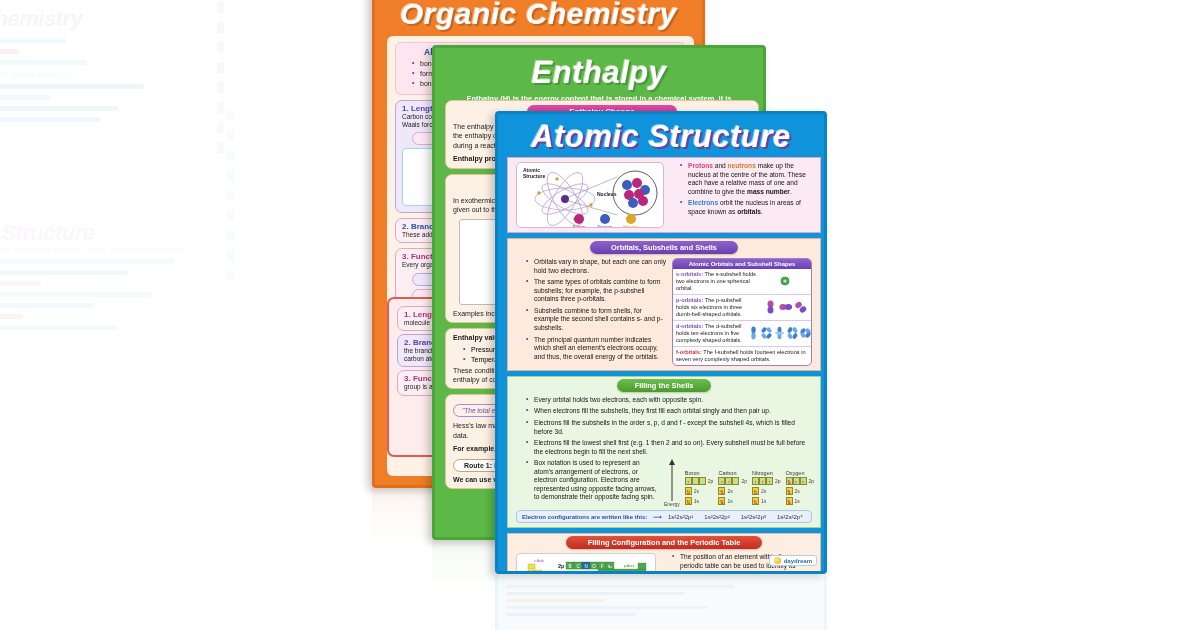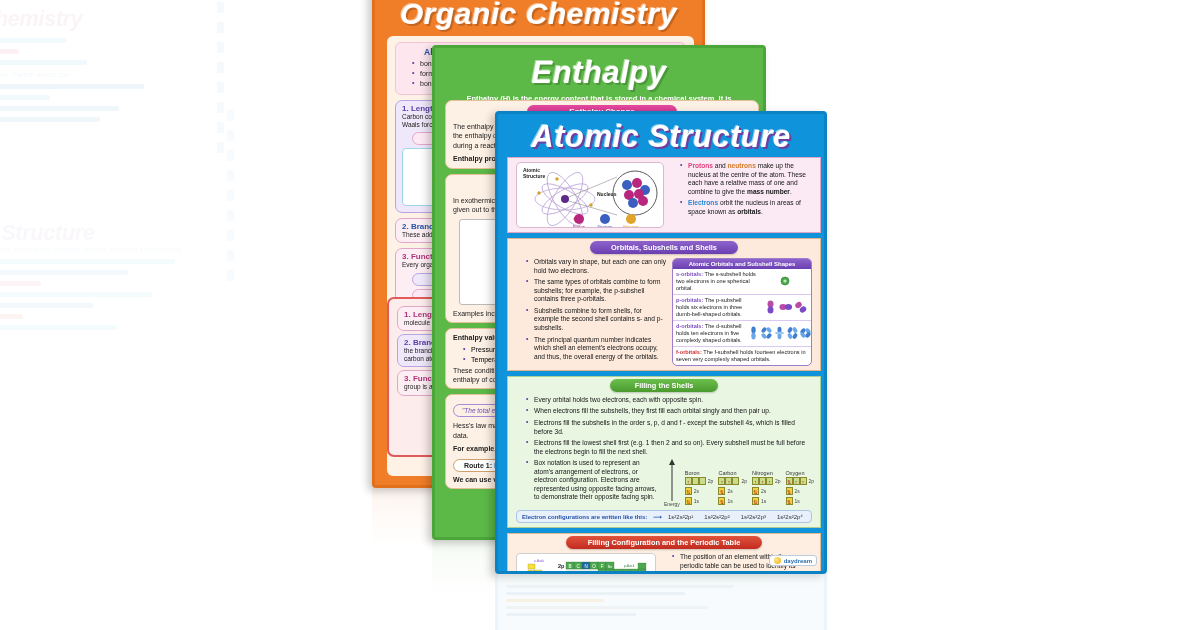--- a/index.html
+++ b/index.html
@@ -182,21 +182,21 @@
   .at-bul{ flex:1; font-size:6.6px; line-height:1.3; color:#141414; }
   .at-bul li{ margin-bottom:4px; }
   .c-prot{ color:#e0417f; font-weight:bold; }
   .c-neut{ color:#d4792a; font-weight:bold; }
   .c-elec{ color:#2a86d0; font-weight:bold; }
   .c-bold{ font-weight:bold; }
   .c-purple{ color:#7c4fc0; }
   .c-red{ color:#cf3434; }
 
   .h-purple{ background:linear-gradient(#8d63cc,#6b3fb0); width:148px; font-size:7.4px; padding:2px 0; }
-  .h-green { background:linear-gradient(#6cbf4b,#4a9a2f); width:108px; font-size:7.4px; padding:2px 0; }
+  .h-green { background:linear-gradient(#6cbf4b,#4a9a2f); width:94px; font-size:7.4px; padding:2px 0; }
   .h-red   { background:linear-gradient(#e0533c,#c32a20); width:196px; font-size:7.4px; padding:2px 0; }
 
   .orb-table{
     width:152px; border:1px solid #9d7fc9; border-radius:5px;
     overflow:hidden; background:#fff; font-size:5.6px;
   }
   .orb-table .th{
     background:linear-gradient(#8d63cc,#6b3fb0); color:#fff;
     font-weight:bold; text-align:center; padding:2px 0; font-size:6px;
   }

